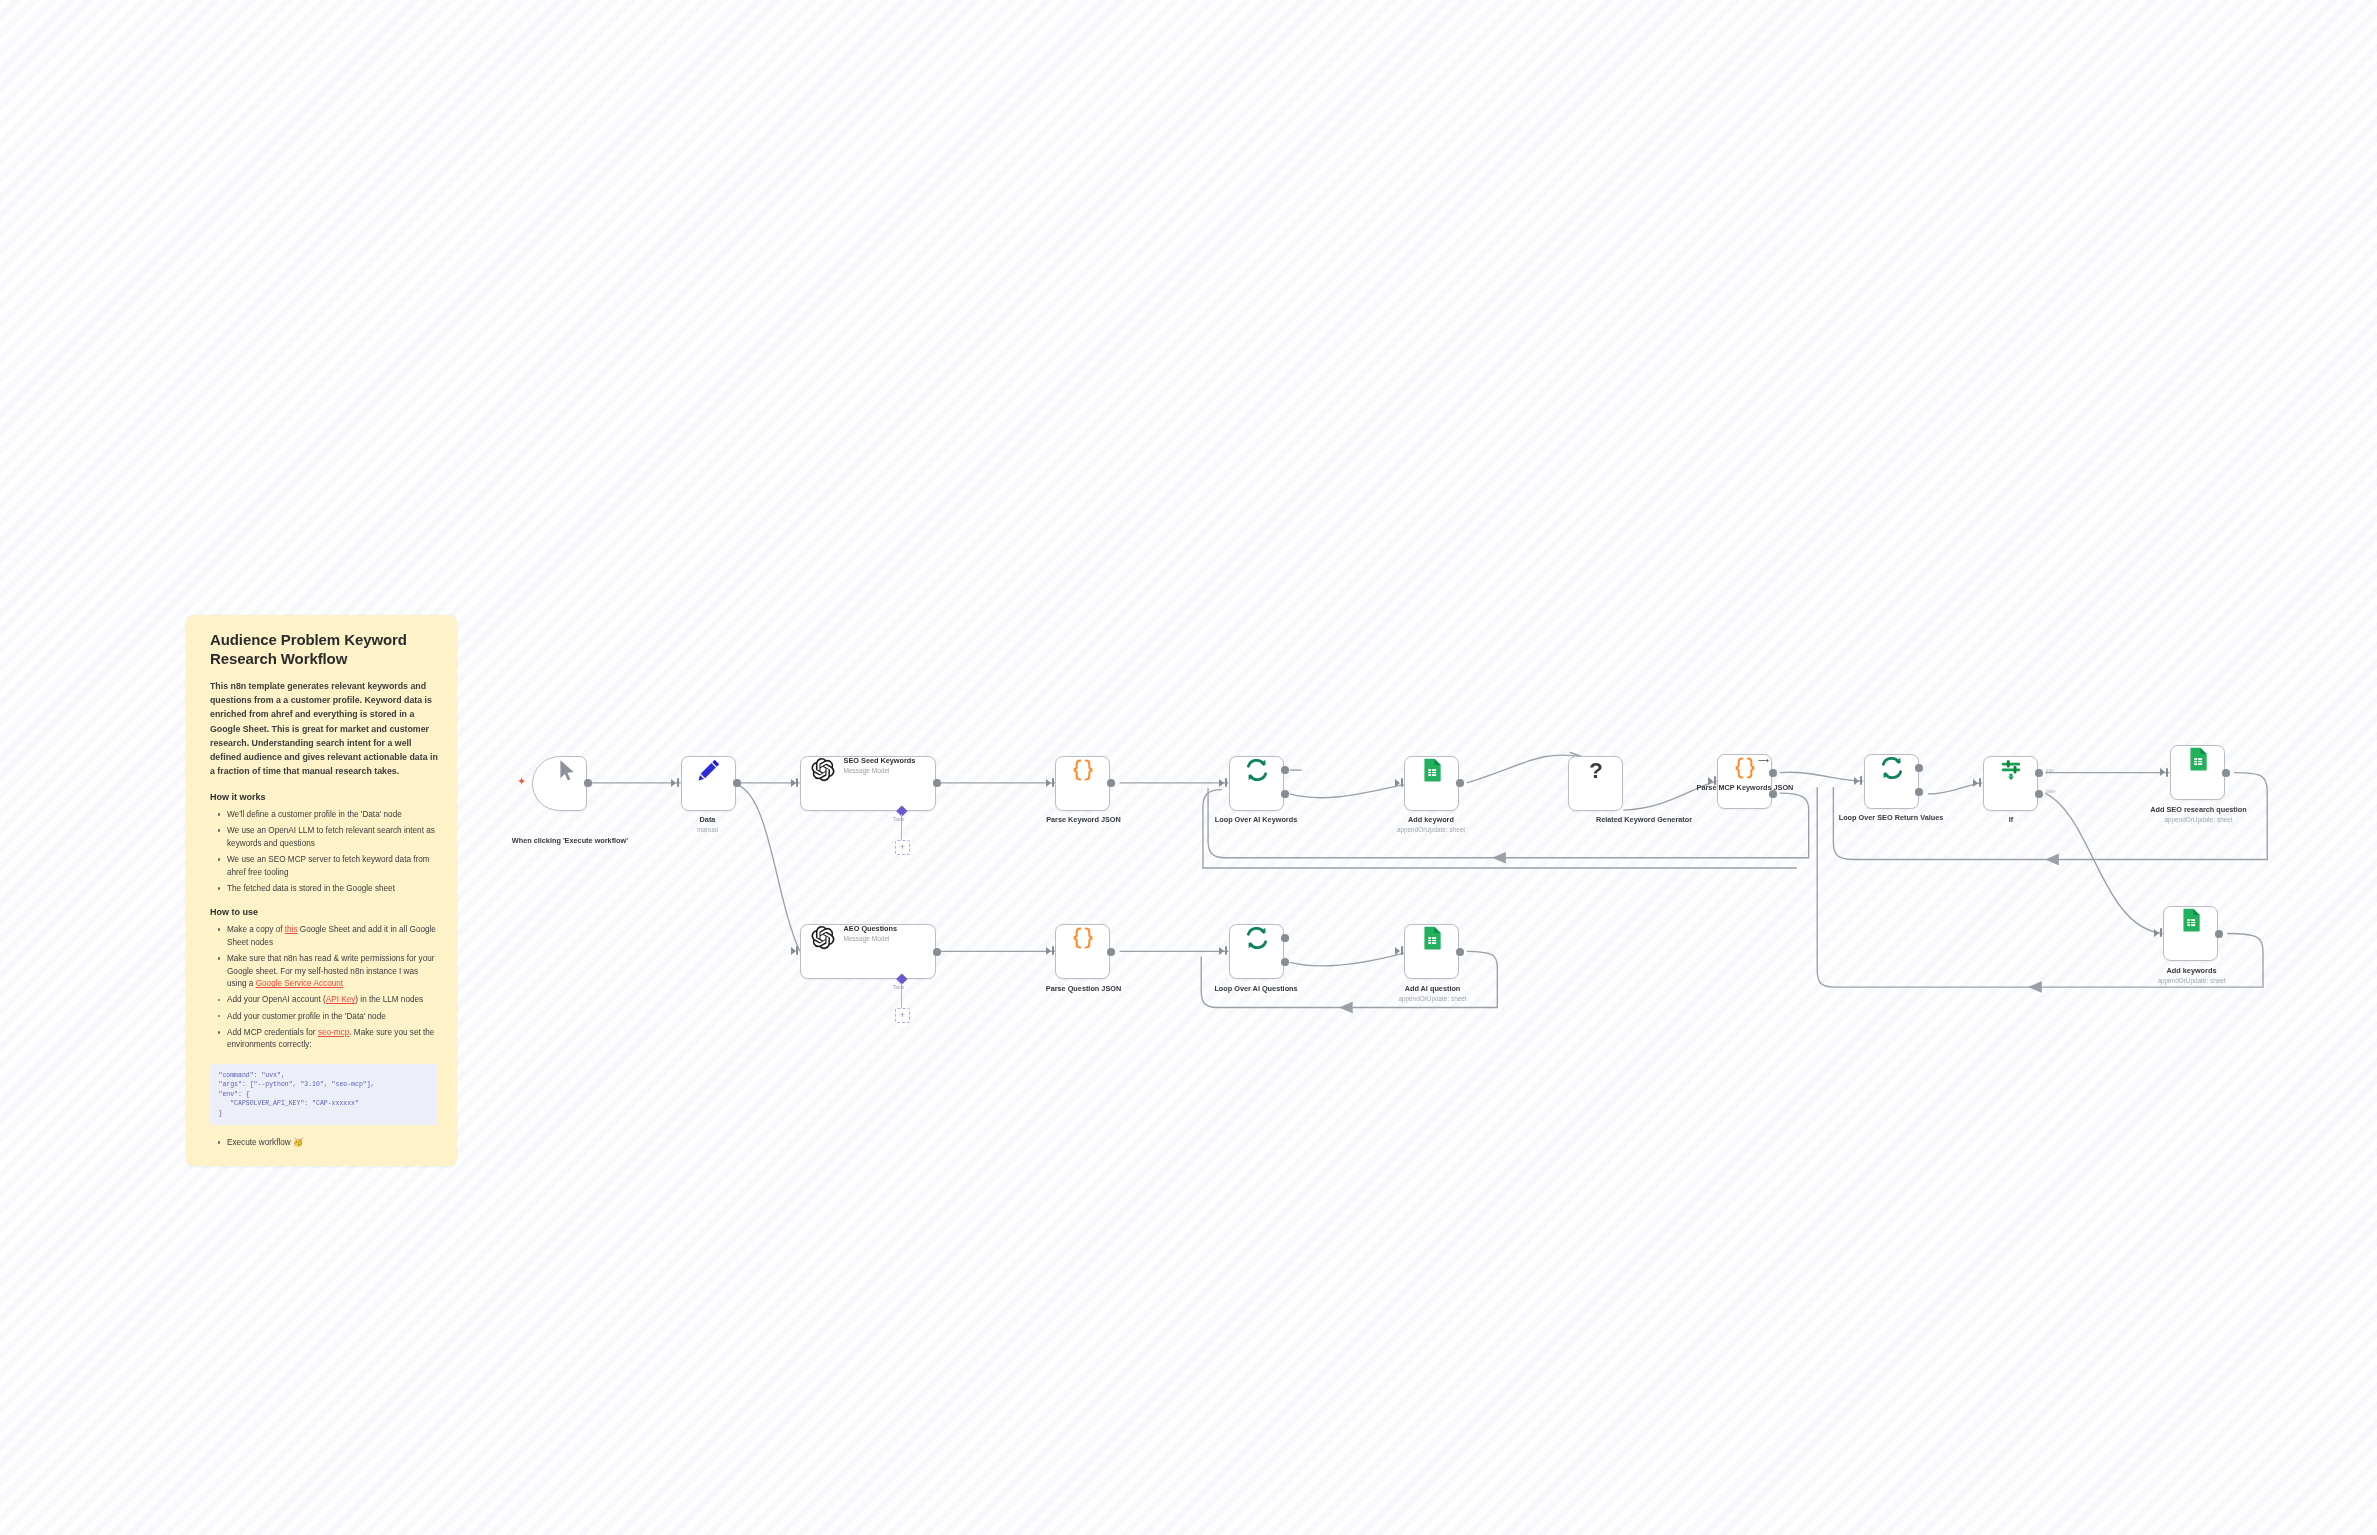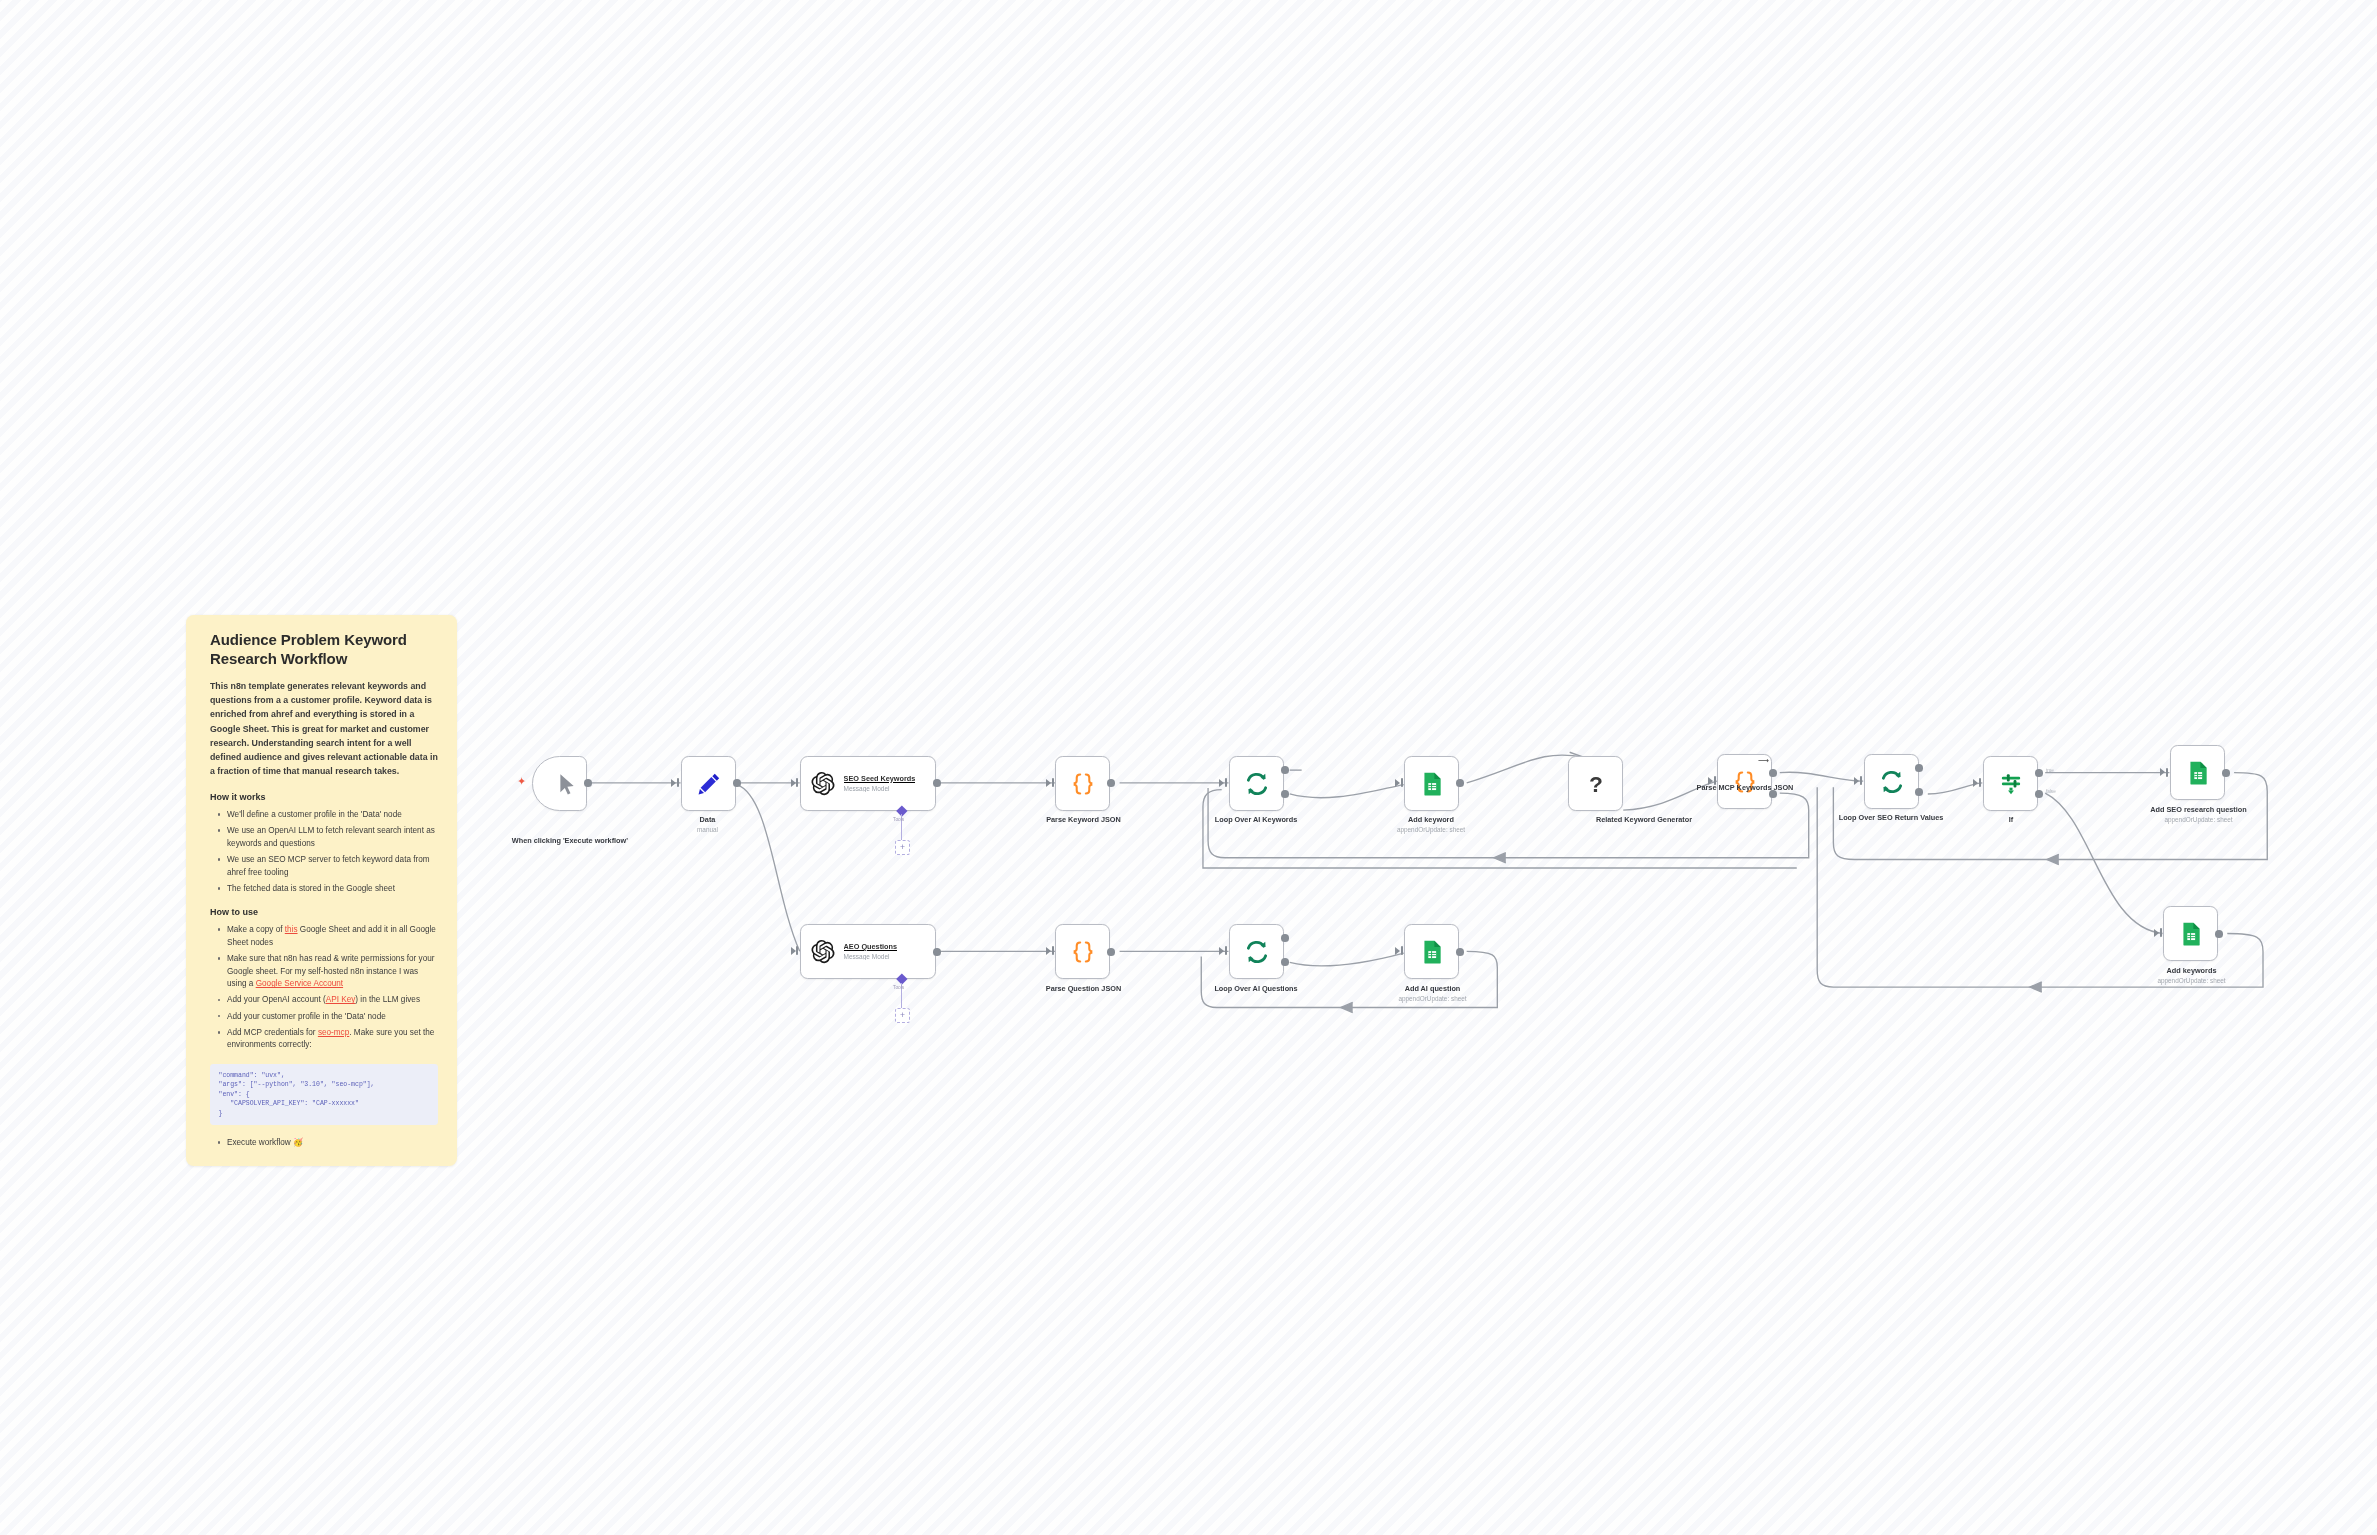--- a/index.html
+++ b/index.html
@@ -47,23 +47,22 @@
   }
   .sticky ul.last{margin-bottom:0;}
 
   
   .node{
     position:absolute;
     background:#ffffff;
     border:1.3px solid #b9bcc4;
     border-radius:7.7px;
     box-sizing:border-box;
-    display:flex;align-items:center;justify-content:center;
+    display:flex;align-items:flex-start;justify-content:center;
     box-shadow:0 0.9px 1.7px rgba(0,0,0,.05);
-    text-decoration:underline;
   }
   .node.trigger{
     border-radius:29px 7.7px 7.7px 29px;
     justify-content:flex-end;padding-right:6.8px;
   }
   .node.wide{justify-content:flex-start;padding-left:9.4px;}
   .node-ico{width:25.5px;height:25.5px;flex:0 0 auto;display:block;}
   .node.sq .node-ico{width:26px;height:26px;}
   .txtwrap{margin-left:7.7px;line-height:1.12;overflow:hidden;}
   .n-title{font-size:7.3px;font-weight:bold;color:#2f2f2f;}
@@ -169,21 +168,21 @@
       <li>We'll define a customer profile in the 'Data' node</li>
       <li>We use an OpenAI LLM to fetch relevant search intent as keywords and questions</li>
       <li>We use an SEO MCP server to fetch keyword data from ahref free tooling</li>
       <li>The fetched data is stored in the Google sheet</li>
     </ul>
 
     <h2>How to use</h2>
     <ul>
       <li><span>Make a copy of </span><a class="lnk" href="#">this</a><span> Google Sheet and add it in all Google Sheet nodes</span></li>
       <li><span>Make sure that n8n has read &amp; write permissions for your Google sheet. For my self-hosted n8n instance I was using a </span><a class="lnk" href="#">Google Service Account</a><span></span></li>
-      <li><span>Add your OpenAI account (</span><a class="lnk" href="#">API Key</a><span>) in the LLM gives</span></li>
+      <li><span>Add your OpenAI account (</span><a class="lnk" href="#">API Key</a><span>) in the LLM nodes</span></li>
       <li><span>Add your customer profile in the 'Data' node</span></li>
       <li><span>Add MCP credentials for </span><a class="lnk" href="#">seo-mcp</a><span>. Make sure you set the environments correctly:</span></li>
     </ul>
 
     <div class="codebox">"command": "uvx",
 "args": ["--python", "3.10", "seo-mcp"],
 "env": {
    "CAPSOLVER_API_KEY": "CAP-xxxxxx"
 }</div>
 

